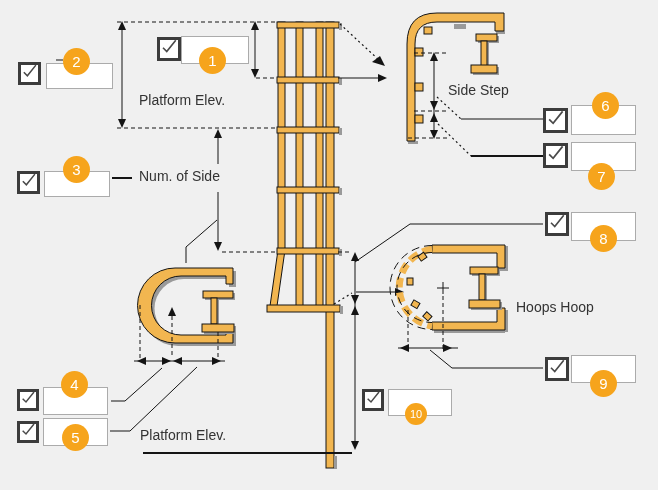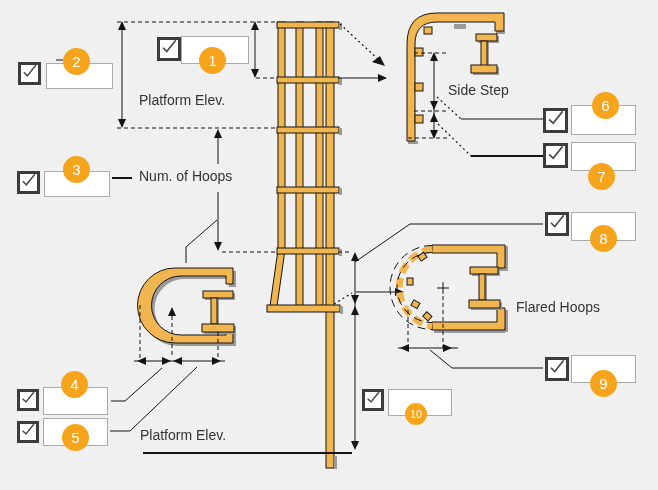--- a/index.html
+++ b/index.html
@@ -168,23 +168,23 @@
       <path class="dl" d="M443,296 V352"></path>
       <path class="dl" d="M408,310 V352"></path>
       <path class="ln" d="M398,348 H458"></path>
       <polygon class="arr" points="400,348 409,344 409,352"></polygon>
       <polygon class="arr" points="452,348 443,344 443,352"></polygon>
       <path class="ln" d="M430,350 L452,368 H543"></path>
     </g>
   </svg>
 
   <div class="lbl" style="left:139px;top:92px">Platform Elev.</div>
-  <div class="lbl" style="left:139px;top:168px">Num. of Hoops</div>
+  <div class="lbl" style="left:139px;top:168px">Num. of Side</div>
   <div class="lbl" style="left:448px;top:82px">Side Step</div>
-  <div class="lbl" style="left:516px;top:299px">Flared Hoops</div>
+  <div class="lbl" style="left:516px;top:299px">Hoops Hoop</div>
   <div class="lbl" style="left:140px;top:427px">Platform Elev.</div>
 
   <div class="cb" style="left:157px;top:37px;width:24px;height:24px">
     <svg viewBox="0 0 24 24">
         <polyline points="4,13 9,18 21,3" stroke="#4a4a4a" stroke-width="2.2" fill="none"></polyline>
       </svg>
   </div>
   <input type="text" class="inp" style="left: 181px; top: 36px; width: 68px; height: 28px;" value="">
   <div class="badge" style="left:199px;top:47px">1</div>
 

